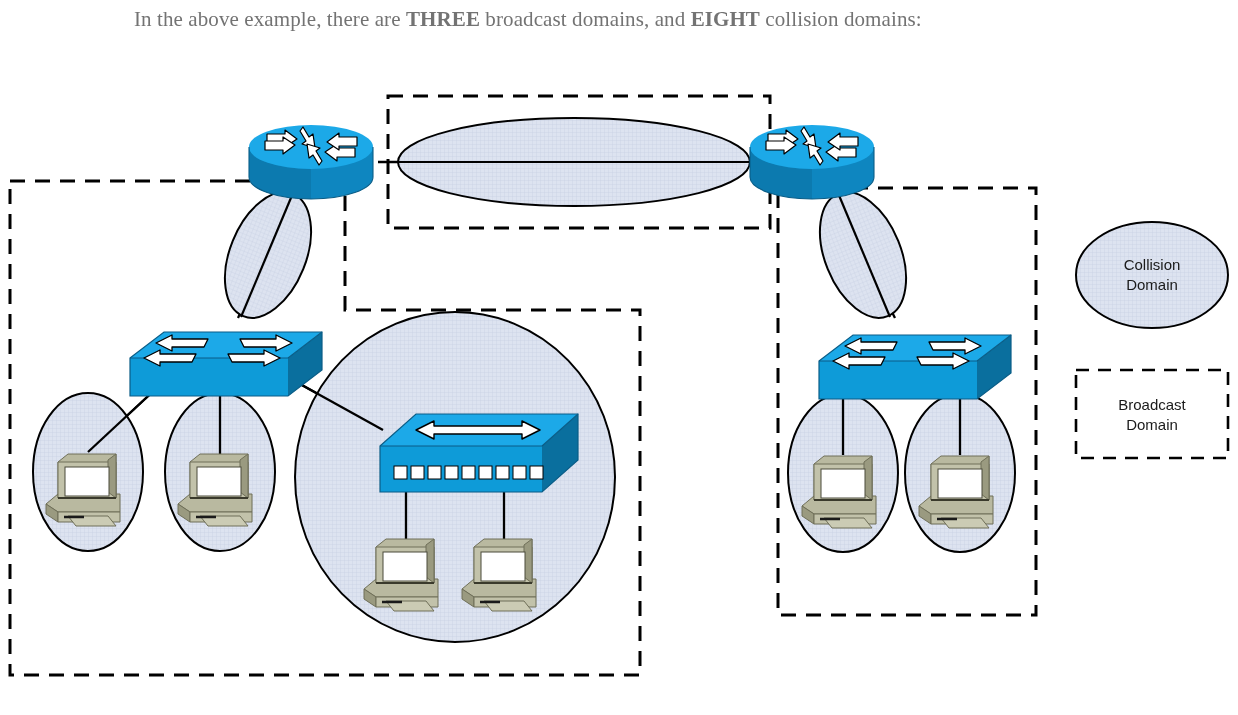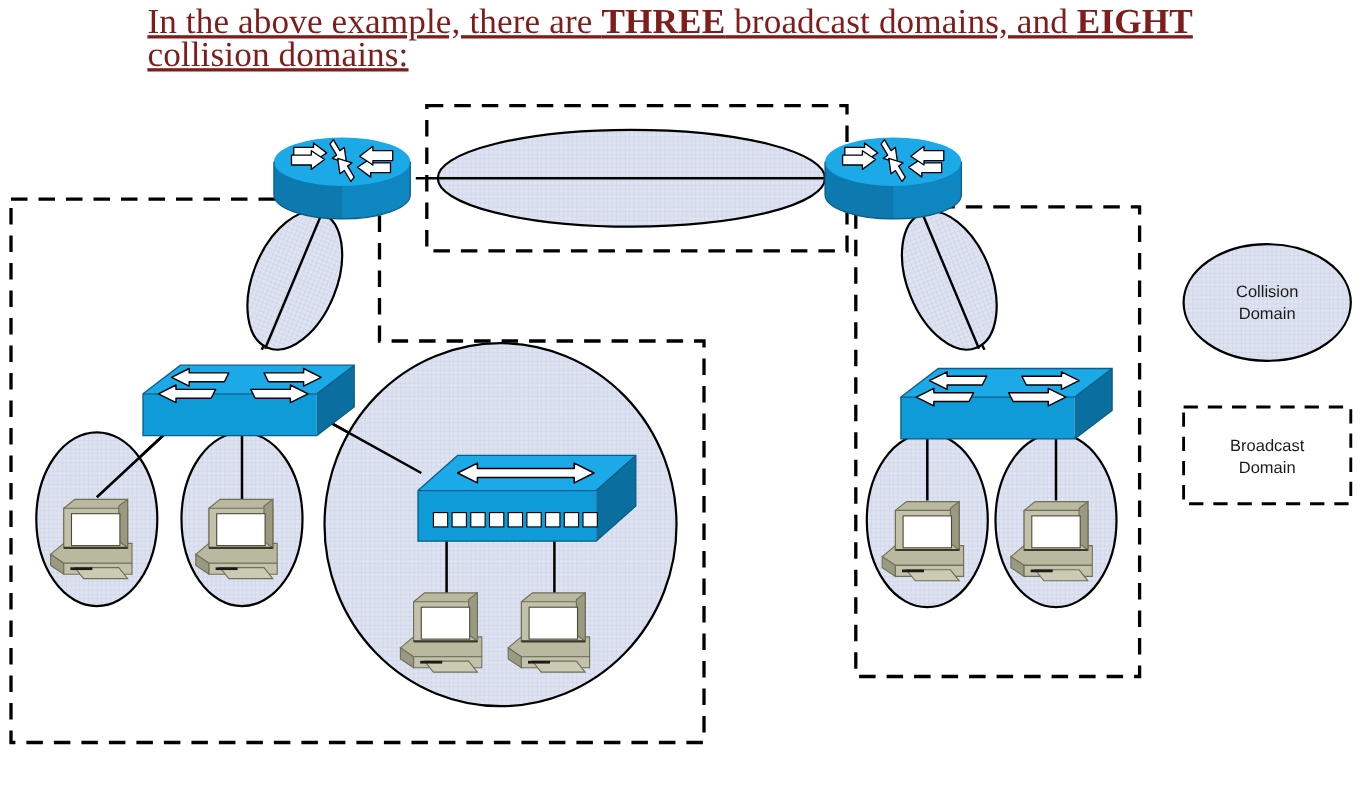--- a/index.html
+++ b/index.html
@@ -20,25 +20,24 @@
     width: 1238px;
     height: 715px;
     background: #ffffff;
   }
   .caption {
     position: absolute;
     left: 134px;
     top: 4px;
     width: 1000px;
     font-family: "Liberation Serif", serif;
-    font-size: 32px;
+    font-size: 21px;
     line-height: 30px;
-    color: #7f1d1d;
+    color: #737373;
     letter-spacing: 0.1px;
-    text-decoration: underline;
   }
   .caption b {
     font-weight: bold;
   }
   #diagram {
     position: absolute;
     left: 0;
     top: 0;
     width: 1238px;
     height: 715px;

